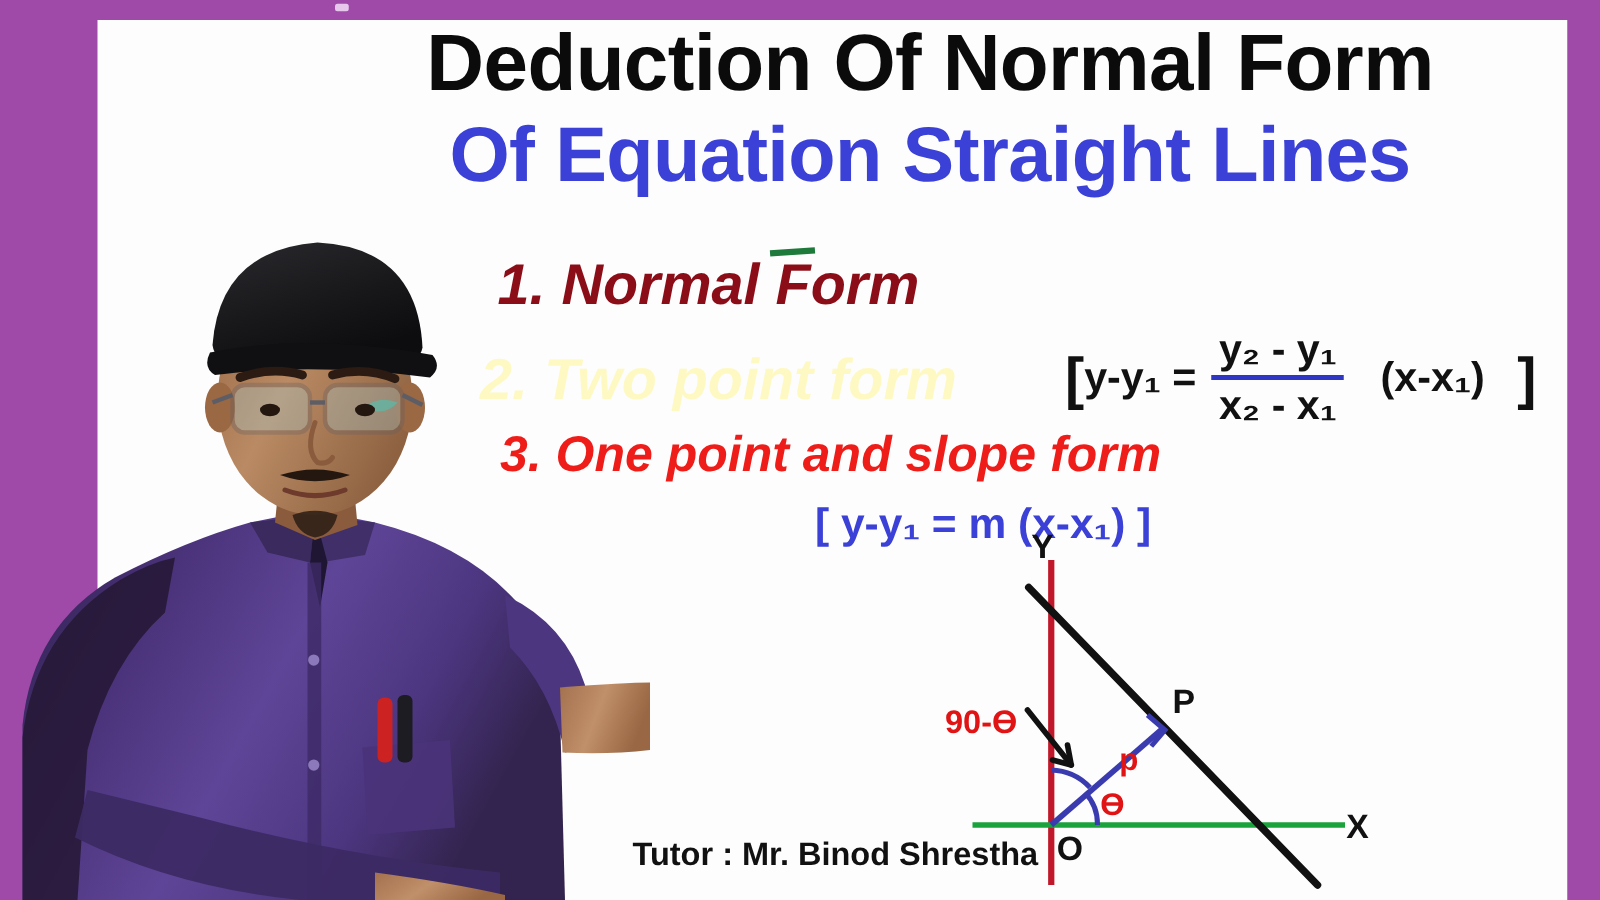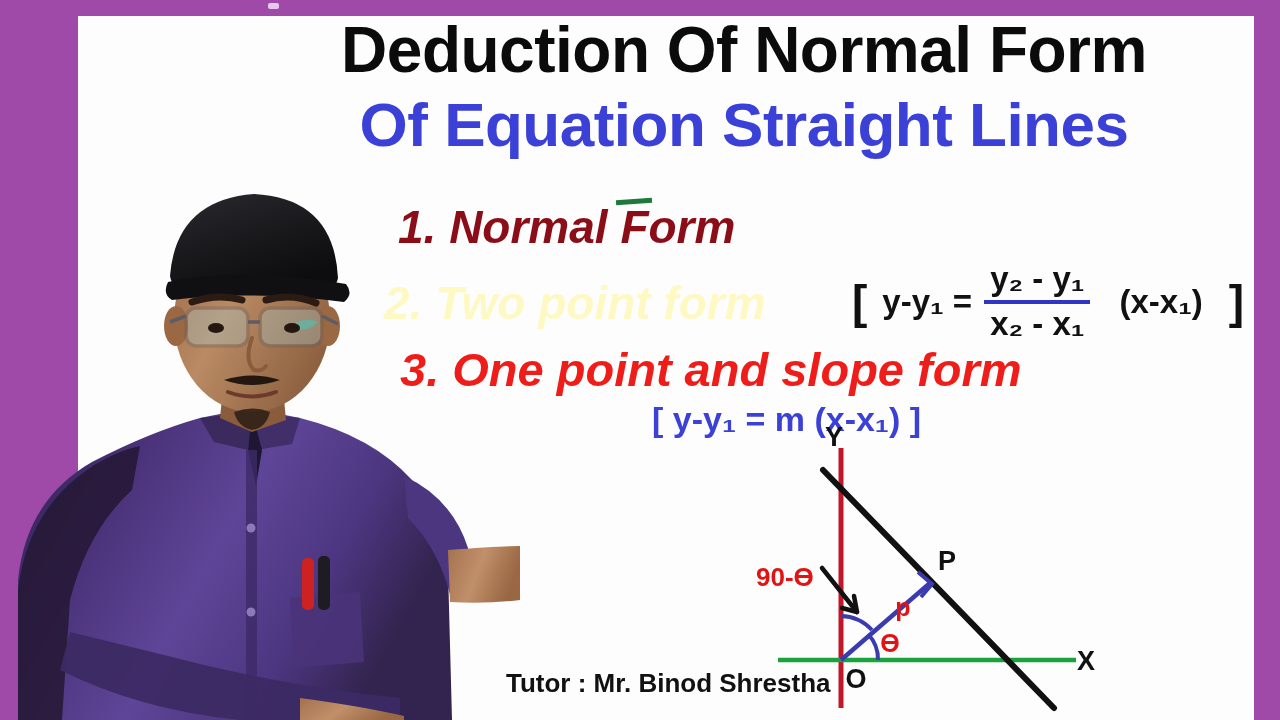--- a/index.html
+++ b/index.html
@@ -94,21 +94,21 @@
     font-size: 46px;
     color: #8b0d18;
   }
   .item-2 {
     left: 384px; top: 276px;
     font-size: 46px;
     color: #fef9c3;
   }
   .item-3 {
     left: 400px; top: 342px;
-    font-size: 47px;
+    font-size: 40px;
     color: #ef1d19;
   }
   .green-tick {
     position: absolute;
     left: 616px; top: 199px;
     width: 36px; height: 5px;
     background: #1d7a3a;
     transform: rotate(-4deg);
     z-index: 7;
   }
@@ -141,21 +141,21 @@
     left: 852px; top: 262px;
     display: flex;
     align-items: center;
     font-size: 33px;
     font-weight: bold;
     color: #111111;
     white-space: nowrap;
     z-index: 6;
   }
   .tp-brk { font-size: 46px; line-height: 1; }
-  .tp-lhs { margin-left: 15px; }
+  .tp-lhs { margin-left: 0; }
   .frac {
     display: inline-flex;
     flex-direction: column;
     align-items: center;
     margin: 0 12px;
     line-height: 1.05;
   }
   .frac .num, .frac .den { padding: 0 6px; }
   .frac .bar {
     width: 100%;

